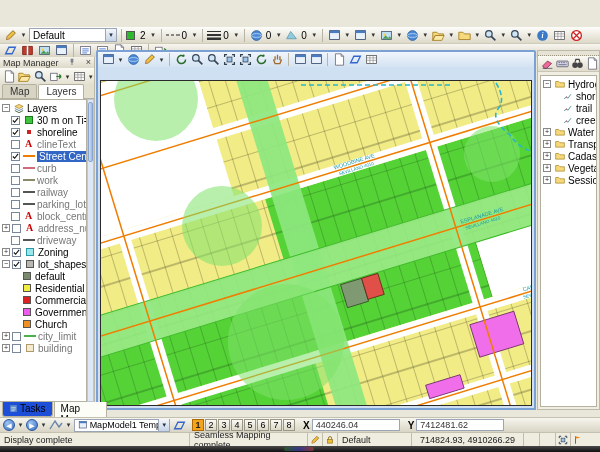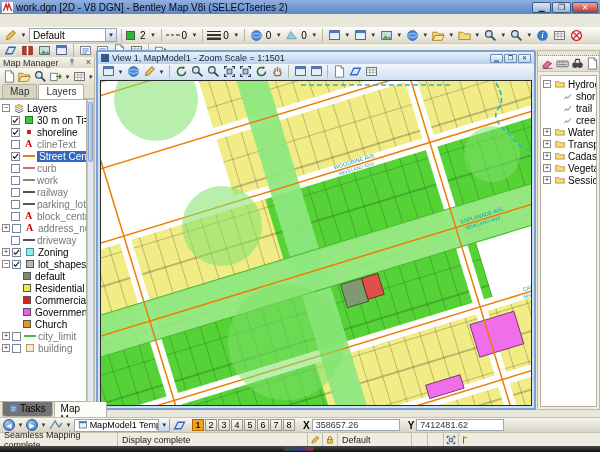--- a/index.html
+++ b/index.html
@@ -105,21 +105,21 @@
     background:linear-gradient(#fbfaf4,#e0dccd); border-bottom:1px solid #c9c5b5; }
   .rtree { position:absolute; left:2px; top:24px; right:2px; bottom:2px; background:#fff;
     border:1px solid #b5b1a1; padding-top:2px; overflow:hidden; }
   .rtree .trow { height:12px; }
   .fic svg { width:11px; height:9px; }
 
   
   .btabs { position:absolute; left:0; top:402px; width:96px; height:15px; display:flex;
     align-items:flex-start; padding-left:2px; background:#e9e6da; }
   .btab { font-size:10px; padding:1px 6px 2px; border:1px solid #b5b1a1; border-top:none;
-    border-radius:0 0 3px 3px; background:#737373; margin-right:1px; display:flex; gap:2px; align-items:center;}
+    border-radius:0 0 3px 3px; background:#1d4ed8; margin-right:1px; display:flex; gap:2px; align-items:center;}
   .btab.active { background:#fdfdf8; }
   .btab svg { width:9px; height:9px; }
 
   
   .vbar { position:absolute; left:0; top:417px; width:600px; height:15px;
     background:linear-gradient(#f6f5ee,#d9d5c5); display:flex; align-items:center; gap:2px;
     padding-left:3px; border-top:1px solid #c5c1b1; }
   .navb { width:12px; height:12px; border-radius:50%;
     background:radial-gradient(circle at 35% 30%,#9ec4f2,#3a6fc0); border:1px solid #2a57a0;
     color:#fff; font-size:7px; line-height:11px; text-align:center; }
@@ -253,32 +253,20 @@
       </symbol>
     <symbol id="s-pin" viewBox="0 0 16 16">
         <rect x="6" y="2" width="4" height="6" fill="#99a" stroke="#556"></rect>
         <path d="M8 8v6" stroke="#556" stroke-width="1.4"></path>
       </symbol>
   </defs>
 </svg>
 
 <div class="app">
 
-  <div class="titlebar">
-    <svg class="appicon" viewBox="0 0 16 16">
-        <rect width="16" height="16" fill="#fff"></rect>
-        <path d="M2 13L6 3l2 7 2-7 4 10" fill="none" stroke="#c22" stroke-width="2"></path>
-      </svg>
-    <span class="ttext">work.dgn [2D - V8 DGN] - Bentley Map V8i (SELECTseries 2)</span>
-    <span class="winbtns">
-      <span class="wbtn">▁</span>
-      <span class="wbtn">❐</span>
-      <span class="wbtn close">✕</span>
-    </span>
-  </div>
 
 
   <div class="toolbar1">
     <span class="tbi">
         <svg>
           <use href="#s-pencil"></use>
         </svg>
       </span>
     <span class="dda">▾</span>
     <span class="combo" style="width:88px">
@@ -660,29 +648,20 @@
           </span>
         <span class="tlabel" style="color:#777">building</span>
       </div>
     </div>
     <div class="lscroll">
         <span class="thumb"></span>
       </div>
   </div>
 
   <div class="vwin">
-    <div class="vtitle">
-      <span class="vic"></span>
-      <span>View 1, MapModel1 - Zoom Scale = 1:1501</span>
-      <span class="vbtns">
-        <span class="vb">▁</span>
-        <span class="vb">❐</span>
-        <span class="vb">✕</span>
-      </span>
-    </div>
     <div class="vtools">
       <span class="tbi">
           <svg>
             <use href="#s-win"></use>
           </svg>
         </span>
       <span class="dda">▾</span>
       <span class="tbi">
           <svg>
             <use href="#s-sphere"></use>
@@ -988,39 +967,40 @@
       <span class="vn active">1</span>
       <span class="vn">2</span>
       <span class="vn">3</span>
       <span class="vn">4</span>
       <span class="vn">5</span>
       <span class="vn">6</span>
       <span class="vn">7</span>
       <span class="vn">8</span>
     </span>
     <span class="coordlab">X</span>
-    <span class="coordfield">358657.26</span>
+    <span class="coordfield">440246.04</span>
     <span class="coordlab">Y</span>
     <span class="coordfield">7412481.62</span>
   </div>
 
   <div class="statusbar">
+    <span class="seg" style="width:190px">Display complete</span>
     <span class="seg" style="width:118px; justify-content:center">Seamless Mapping complete</span>
-    <span class="seg" style="width:190px">Display complete</span>
     <span class="seg icon-seg">
         <svg>
           <use href="#s-pencil"></use>
         </svg>
       </span>
     <span class="seg icon-seg">
         <svg>
           <use href="#s-lock"></use>
         </svg>
       </span>
     <span class="seg" style="width:74px">Default</span>
+    <span class="seg" style="width:112px; justify-content:center">714824.93, 4910266.29</span>
     <span class="seg" style="width:16px"></span>
     <span class="seg" style="width:16px"></span>
     <span class="seg icon-seg">
         <svg>
           <use href="#s-fit"></use>
         </svg>
       </span>
     <span class="seg icon-seg" style="border-right:none">
         <svg>
           <use href="#s-flag"></use>

